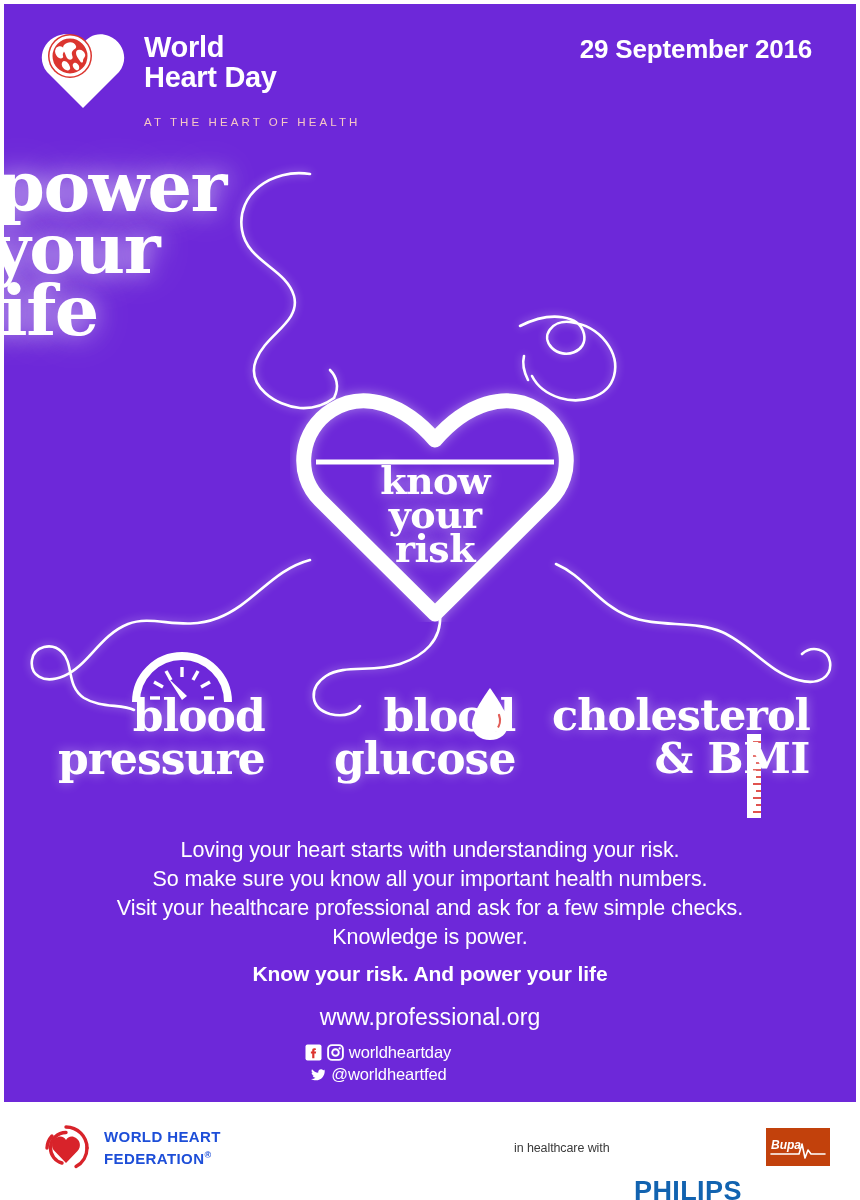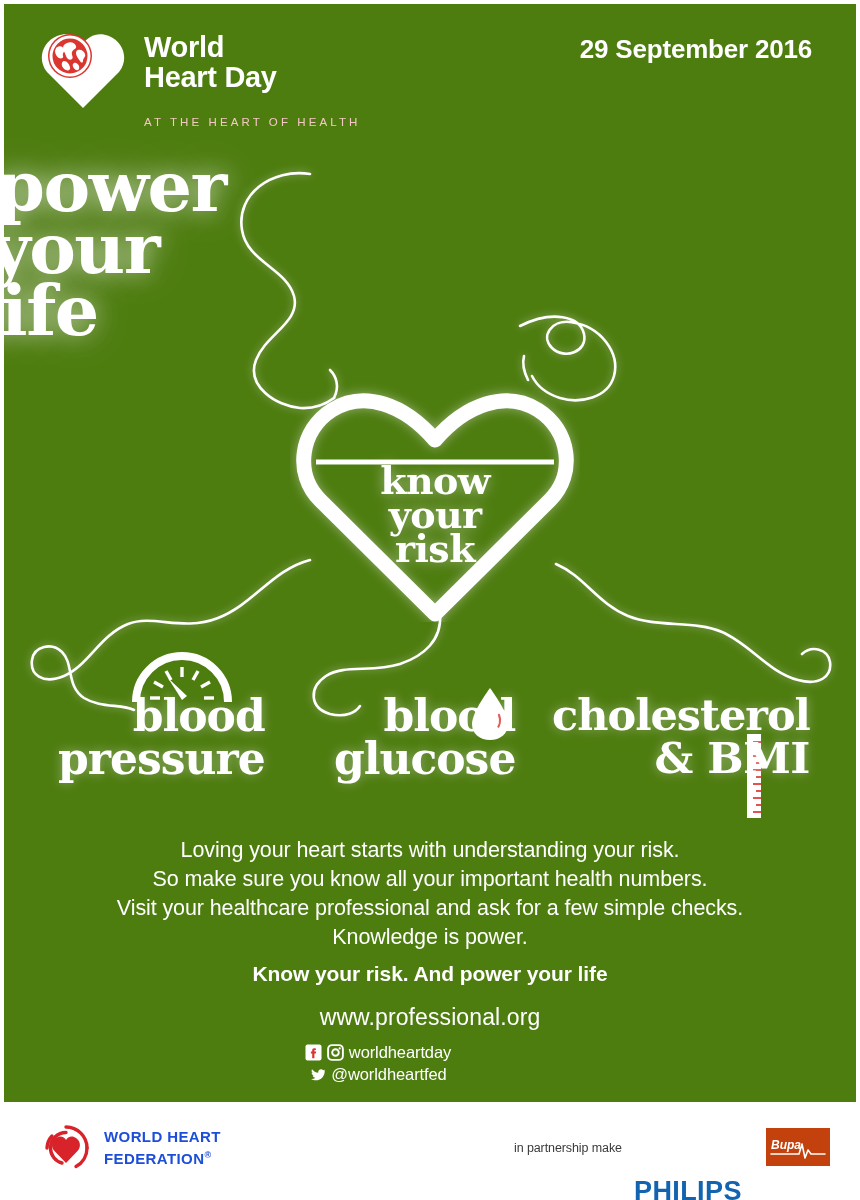--- a/index.html
+++ b/index.html
@@ -13,21 +13,21 @@
     position: relative;
     width: 860px; height: 1200px;
     background: #ffffff;
     overflow: hidden;
   }
   
   #redpanel {
     position: absolute;
     left: 4px; top: 4px;
     width: 852px; height: 1098px;
-    background: #4d7c0f;
+    background: #6d28d9;
     overflow: hidden;
   }
   
   #lines {
     position: absolute; left: 0; top: 0;
     width: 852px; height: 1098px;
     pointer-events: none;
   }
   
   #whd-logo {
@@ -389,21 +389,21 @@
         <path d="M24 8.5 A 15.5 15.5 0 0 0 8.5 24" fill="none" stroke="#d8232a" stroke-width="3.4" stroke-linecap="round"></path>
         <path d="M8.5 24 A 15.5 15.5 0 0 0 20 39" fill="none" stroke="#d8232a" stroke-width="3.4" stroke-linecap="round"></path>
         <path d="M10 12 A 19 19 0 0 0 5 24" fill="none" stroke="#d8232a" stroke-width="3.4" stroke-linecap="round"></path>
       </svg>
       <div id="whf-words">
         <div>WORLD HEART</div>
         <div><span>FEDERATION</span><span class="reg">®</span></div>
       </div>
     </div>
 
-    <div id="partner-text">in partnership make</div>
+    <div id="partner-text">in healthcare with</div>
 
     <div id="philips">PHILIPS</div>
 
     <div id="bupa">
       <svg id="bupa-svg" viewBox="0 0 58 26">
         <text x="2" y="15" font-family="Liberation Sans, sans-serif" font-size="12" font-style="italic" font-weight="bold" fill="#ffffff">Bupa</text>
         <path d="M2 20 H26 L30 20 L33 10 L36 24 L39 16 L42 20 H56" fill="none" stroke="#ffffff" stroke-width="1.6" stroke-linejoin="round" stroke-linecap="round"></path>
       </svg>
     </div>
 

